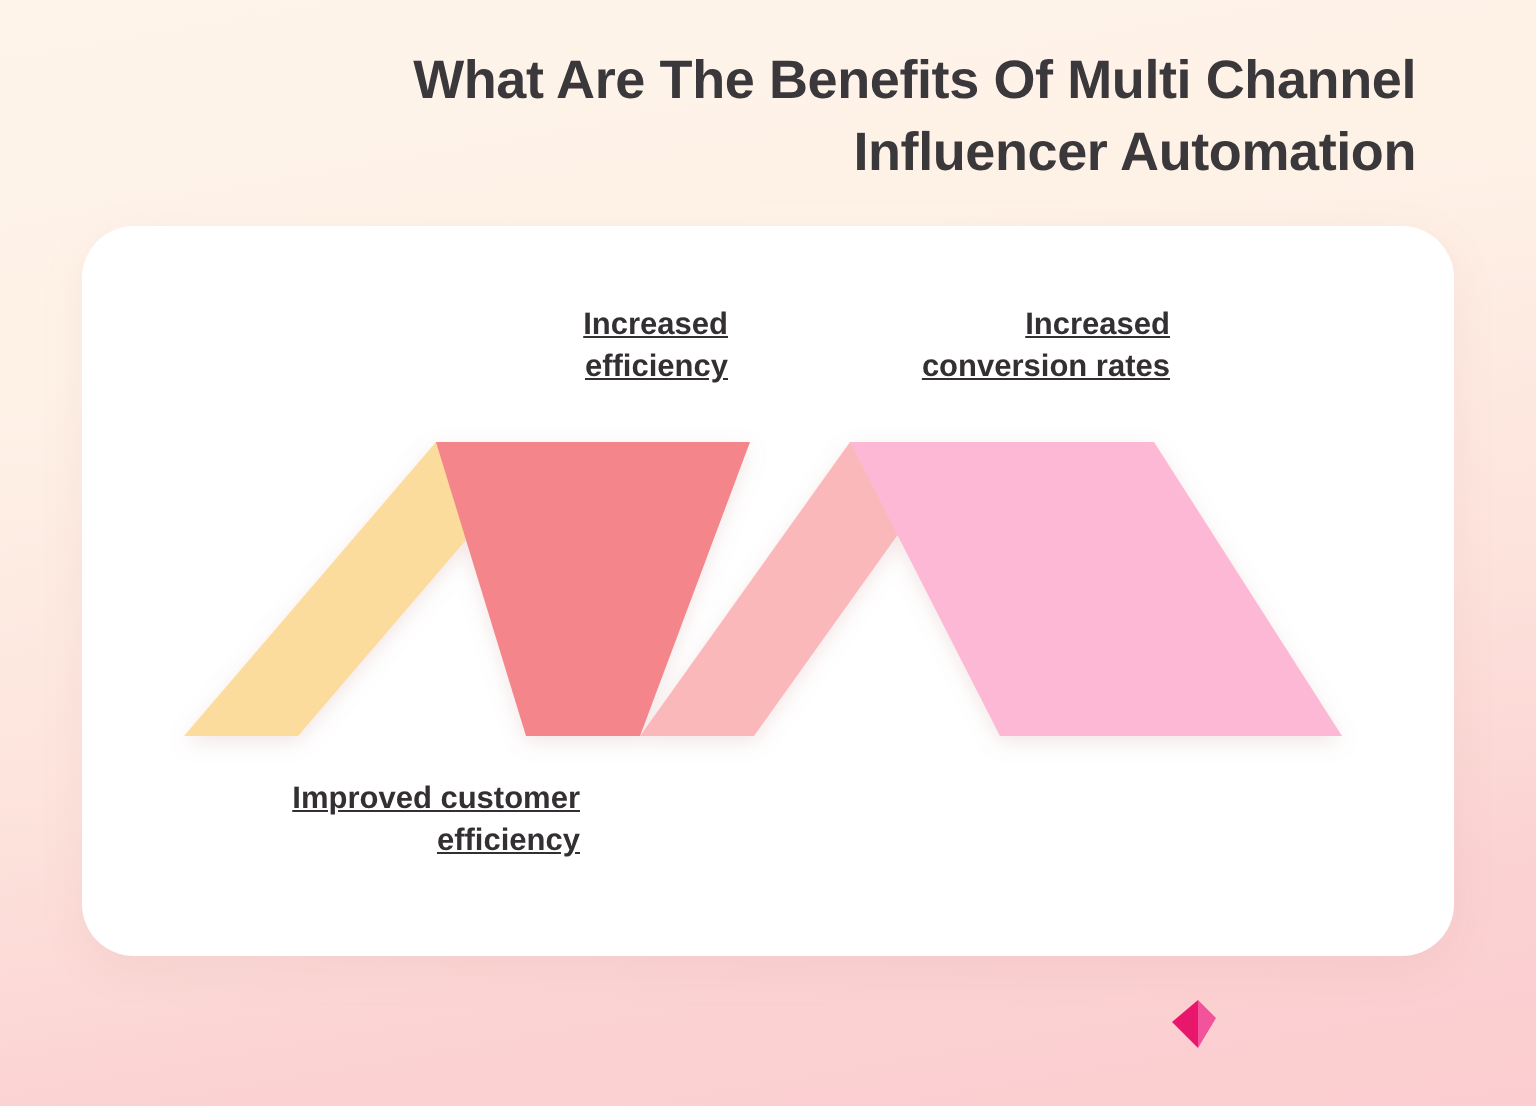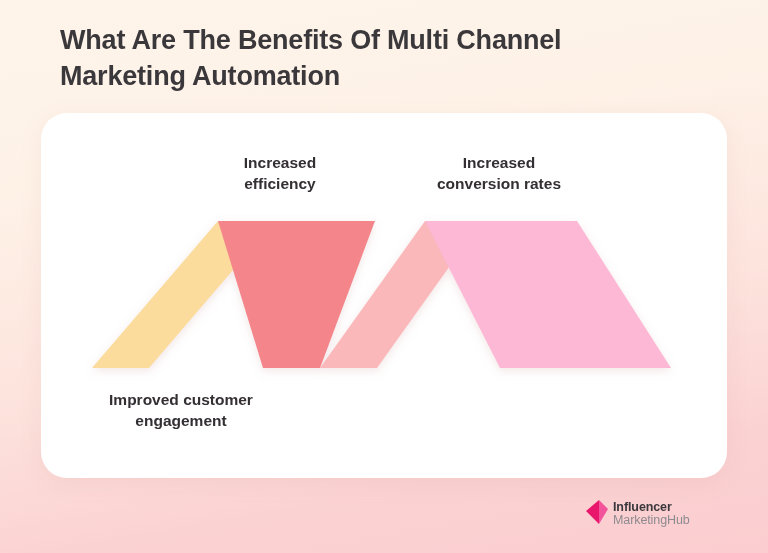--- a/index.html
+++ b/index.html
@@ -6,21 +6,21 @@
   body{
     width:768px;height:553px;overflow:hidden;
     font-family:"Liberation Sans", sans-serif;
     background:linear-gradient(170deg,#fef4ea 0%,#fef2e7 28%,#fde4dd 58%,#fbd2d2 82%,#fbcdd0 100%);
     position:relative;
   }
   #infographic{position:absolute;inset:0;}
 
   .title{
     position:absolute;left:0;right:0;top:22px;
-    text-align:left;
+    text-align:right;
     font-size:27px;line-height:36px;
     font-weight:bold;letter-spacing:-0.2px;
     color:#3b383c;
     padding:0 60px;
   }
   .title .tline{display:block;}
 
   .card{
     position:absolute;left:41px;top:113px;
     width:686px;height:365px;
@@ -29,22 +29,23 @@
   }
 
   .chart-wrap{position:absolute;left:41px;top:113px;width:686px;height:365px;}
   .chart-svg{position:absolute;left:0;top:0;width:686px;height:365px;}
 
   .lbl{
     position:absolute;
     color:#332f33;
     font-weight:bold;
     font-size:15.5px;line-height:21px;
-    text-align:center;
+    text-align:right;
     white-space:pre-line;
+    text-decoration:underline;
   }
   .lbl-top-1{left:196px;top:152px;width:168px;}
   .lbl-top-2{left:413px;top:152px;width:172px;}
   .lbl-bot-1{left:72px;top:389px;width:218px;}
   .lbl-bot-2{left:296px;top:389px;width:170px;}
   .lbl-bot-3{left:520px;top:389px;width:178px;}
 
   .logo{
     position:absolute;left:586px;top:500px;
     display:flex;align-items:center;gap:5px;
@@ -54,21 +55,21 @@
   .logo-l1{font-size:12.5px;font-weight:bold;color:#3a383c;display:block;letter-spacing:-0.1px;}
   .logo-l2{font-size:12.5px;color:#8d8a90;display:block;letter-spacing:-0.1px;}
 </style>
 </head>
 <body>
 
 <div id="infographic">
 
   <div class="title">
     <span class="tline">What Are The Benefits Of Multi Channel</span>
-    <span class="tline">Marketing Automation</span>
+    <span class="tline">Influencer Automation</span>
   </div>
 
   <div class="card"></div>
 
   <div class="chart-wrap">
     <svg class="chart-svg" viewBox="0 0 686 365">
       <defs>
         <filter id="softshade" x="-20%" y="-20%" width="140%" height="140%">
           <feDropShadow dx="0" dy="3" stdDeviation="5" flood-color="#c98f8f" flood-opacity="0.22"></feDropShadow>
         </filter>
@@ -81,26 +82,22 @@
         <polygon points="384,108 536,108 630,255 459,255" fill="#FCB8D4"></polygon>
       </g>
     </svg>
   </div>
 
   <div class="lbl lbl-top-1">Increased
 efficiency</div>
   <div class="lbl lbl-top-2">Increased
 conversion rates</div>
   <div class="lbl lbl-bot-1">Improved customer
-engagement</div>
+efficiency</div>
 
   <div class="logo">
     <svg class="logo-mark" viewBox="0 0 22 26">
       <polygon points="0,11 13,0 13,24 0,11" fill="#E8176B"></polygon>
       <polygon points="13,0 22,9 13,24" fill="#F2539A"></polygon>
     </svg>
-    <span class="logo-text">
-      <span class="logo-l1">Influencer</span>
-      <span class="logo-l2">MarketingHub</span>
-    </span>
   </div>
 
 </div>
 
 </body></html>

